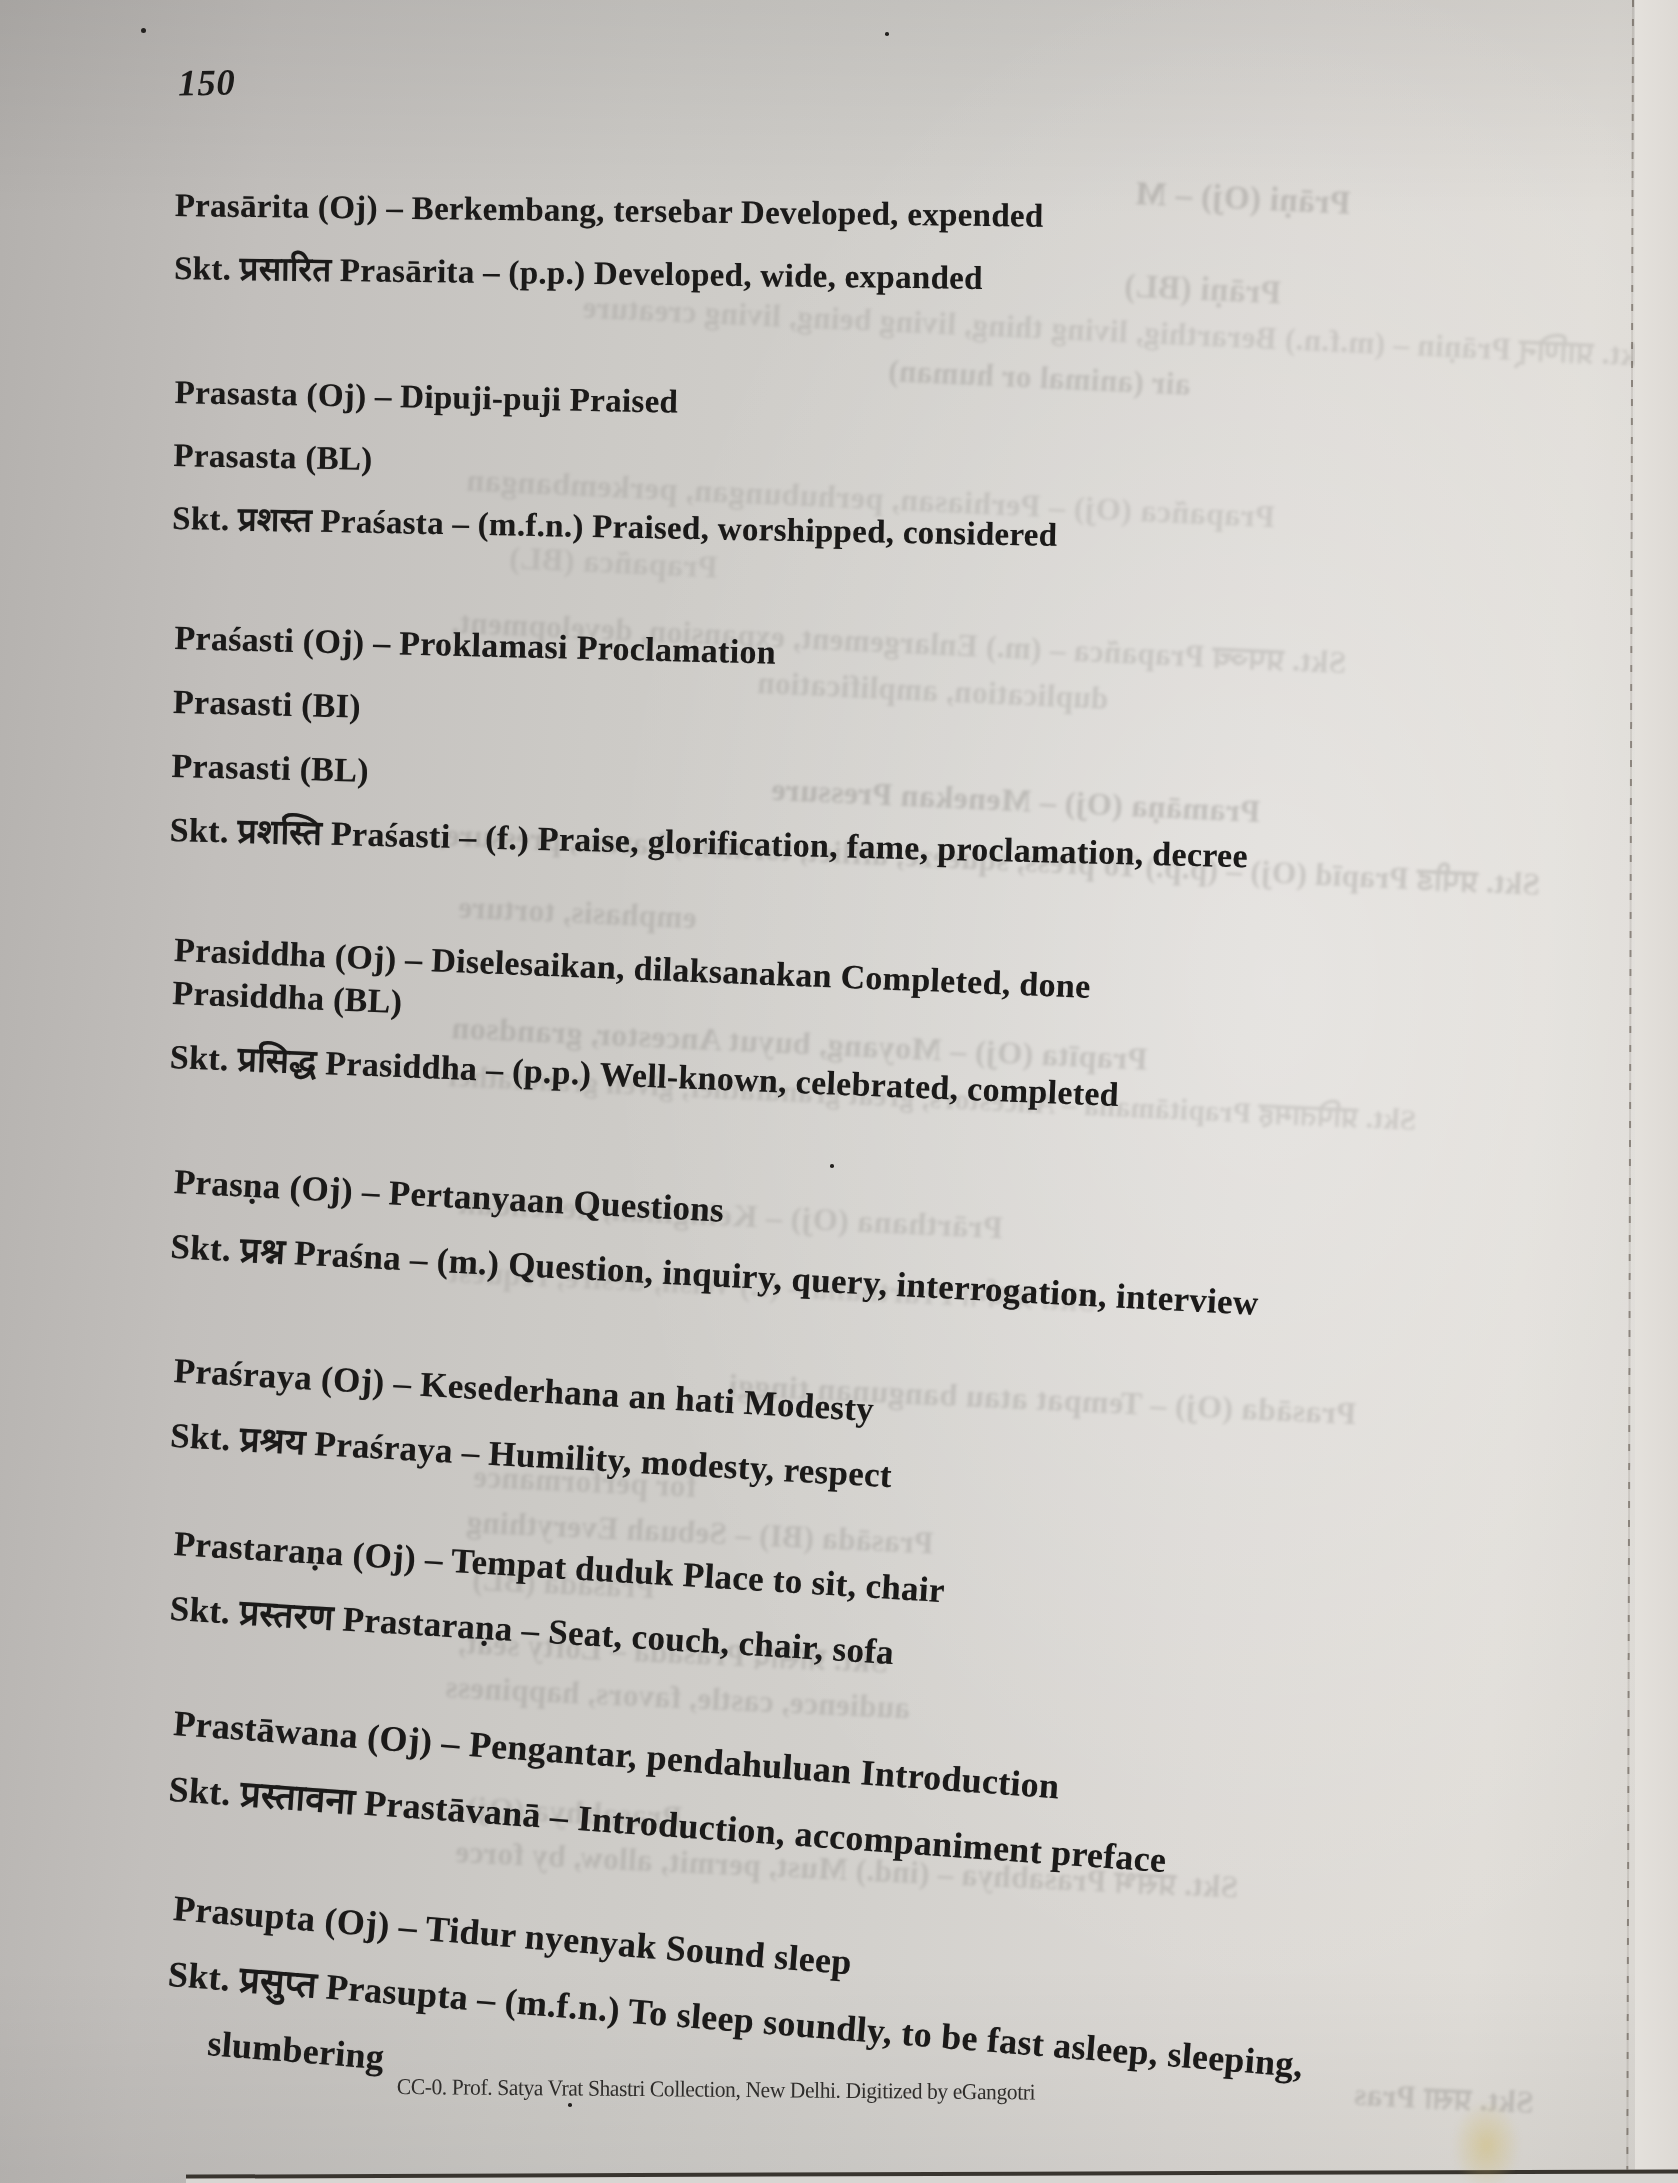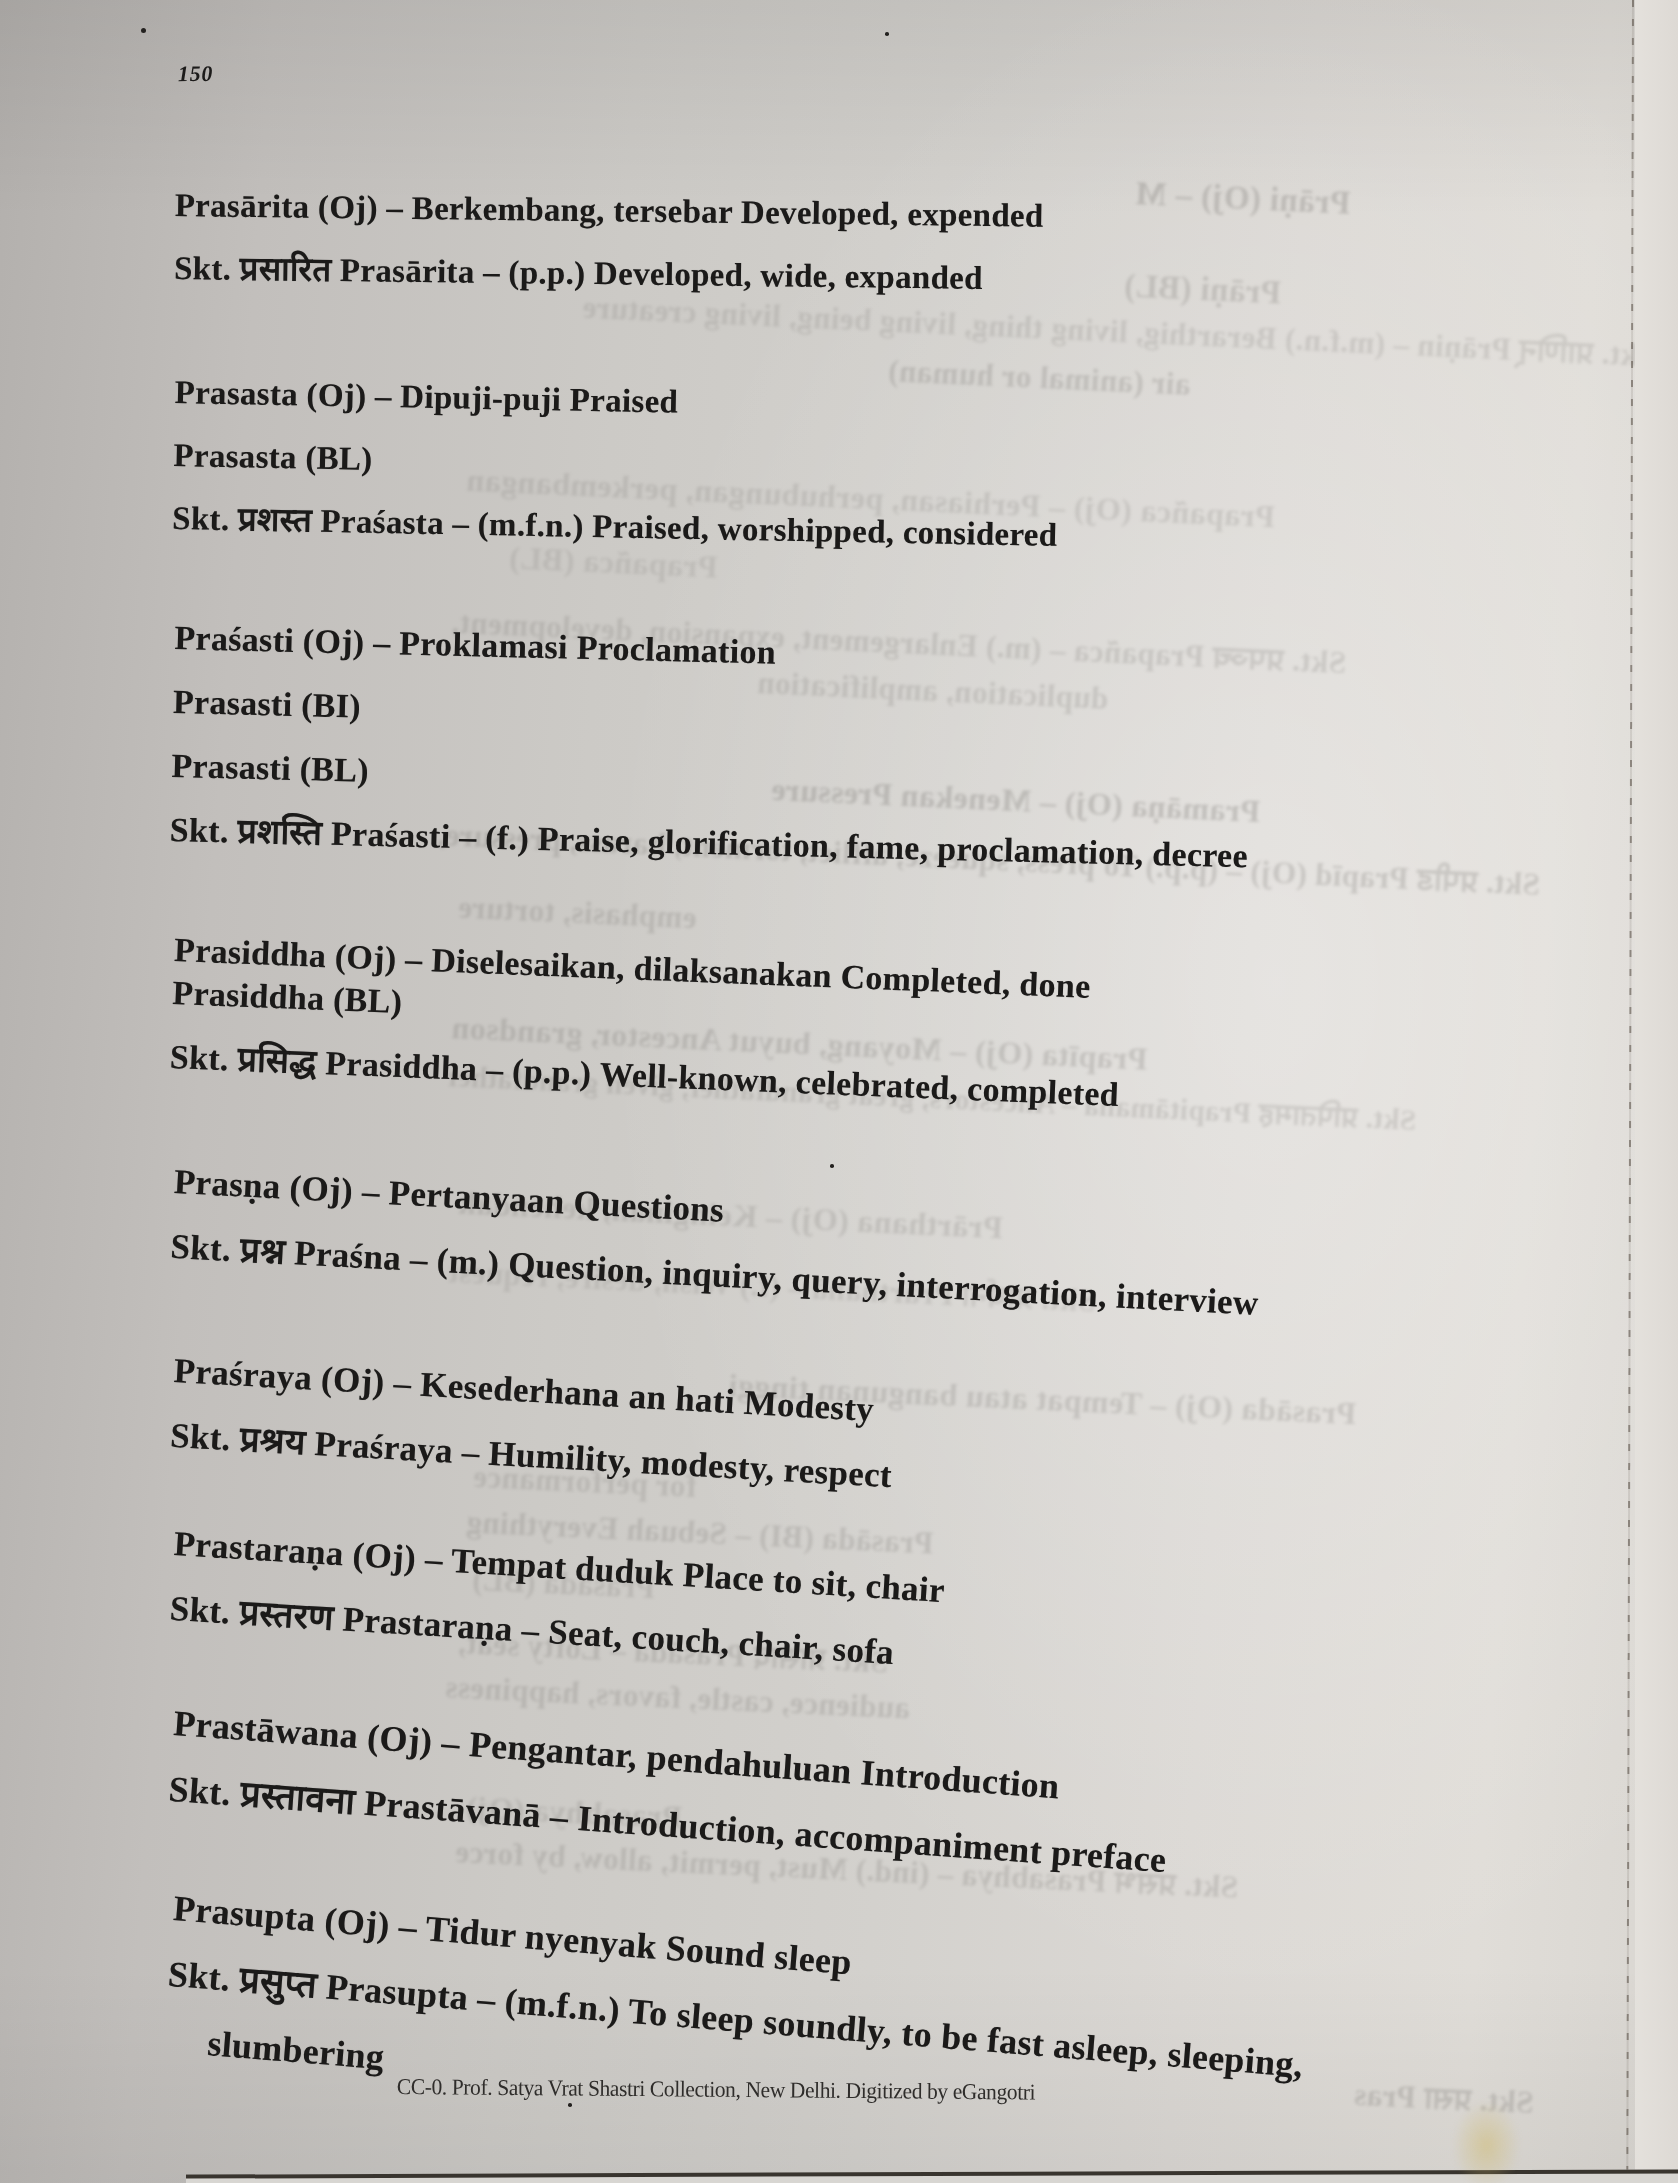--- a/index.html
+++ b/index.html
@@ -22,21 +22,21 @@
   .right-margin{
     position:absolute;left:1635px;top:0;right:0;height:100%;
     background:linear-gradient(90deg,#e4e1dc,#ddd9d4);
   }
   .bottom-strip{
     position:absolute;left:186px;right:-7.3px;top:2172px;height:14.6px;
     background:#d8d6d2;border-top:4.4px solid #39352f;transform:rotate(-.2deg);
   }
   .page-number{
     position:absolute;left:178px;top:61px;
-    font-style:italic;font-weight:700;font-size:22px;color:#1c1b1a;
+    font-style:italic;font-weight:700;font-size:37px;color:#1c1b1a;
     transform:rotate(-1deg);letter-spacing:0.7px;
   }
   .entry{
     position:absolute;left:175px;width:1303px;
     transform:rotate(var(--rot,1deg));transform-origin:0 0;
     font-weight:700;color:#1b1a19;text-shadow:0 0 0.7px rgba(20,20,20,.35);
   }
   .line{line-height:1.06;margin-bottom:28px;letter-spacing:0.3px;}
   .line.tight{margin-bottom:7.3px;}
   .line.indent{margin-left:45px;}

